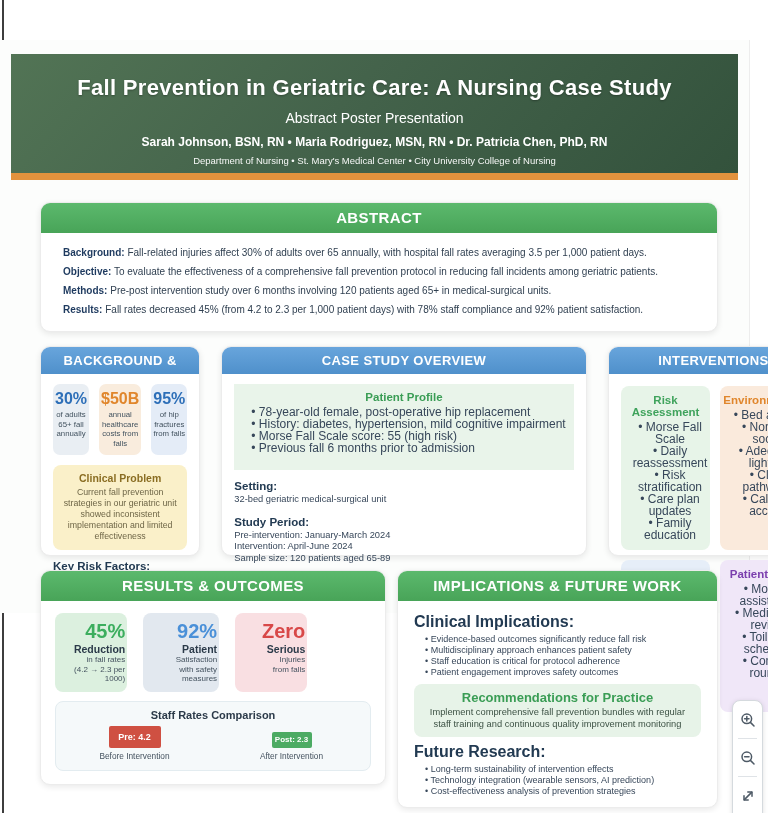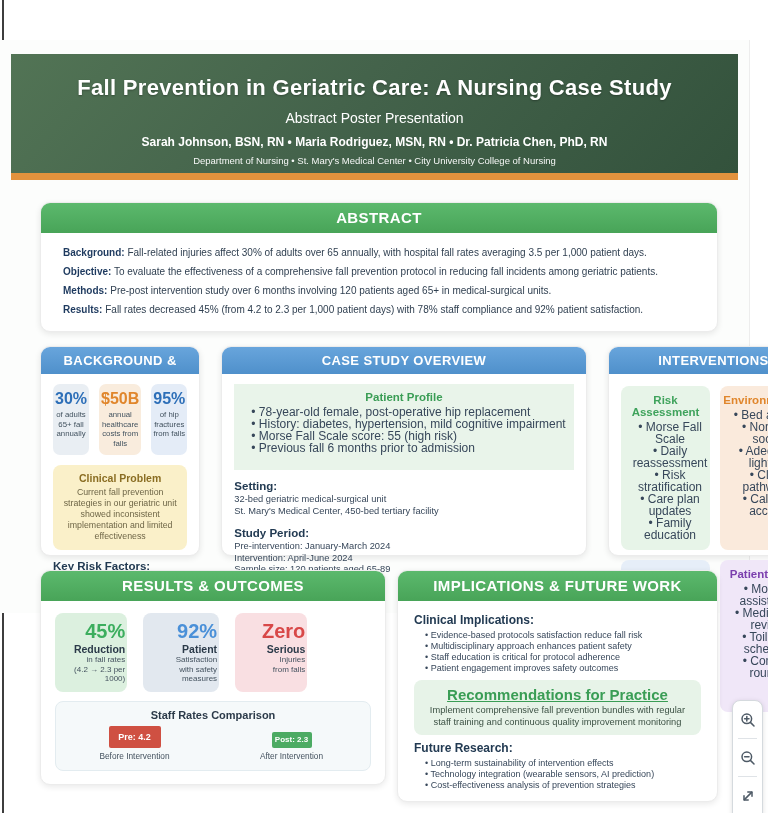--- a/index.html
+++ b/index.html
@@ -73,24 +73,24 @@
   .compare { margin:9px 14px 13px; background:#f5f9fa; border:1px solid #e3ecf0; border-radius:8px; padding:7px 0 9px; }
   .compare .t { text-align:center; font-size:11px; font-weight:bold; color:#2b3a49; }
   .bars { display:flex; margin-top:5px;text-align:center; }
   .bargroup { flex:1; display:flex; flex-direction:column; align-items:center; justify-content:flex-end; }
   .bar { display:flex; align-items:center; justify-content:center; color:#fff; font-weight:bold; border-radius:2px; }
   .bar.pre { width:52px; height:22px; font-size:9px; }
   .bar.post { width:40px; height:16px; font-size:8px; }
   .bcap { font-size:8.3px; color:#44525f; margin-top:3px; }
 
   .imp-body { padding:8px 16px 10px; }
-  .imp-body .subhead { margin-top:4px; font-size:12px; }
+  .imp-body .subhead { margin-top:4px; font-size:16px; }
   .imp-body ul.plain li { font-size:9px; line-height:11px; padding-left:11px; }
   .rec { background:#e7f3e8; border-radius:8px; margin:6px 0 6px; padding:6px 12px 7px; text-align:center; }
-  .rec .t { font-size:15px; font-weight:bold; color:#3a9d55;text-decoration:underline; }
+  .rec .t { font-size:13px; font-weight:bold; color:#3a9d55; }
   .rec .d { font-size:9.3px; line-height:11.5px; color:#3d5245; margin-top:2px; }
 
   
   .zoombar { position:absolute; left:732px; top:700px; width:31px; height:125px; background:#fff;
     border:1px solid #d5dade; border-radius:8px; box-shadow:0 1px 5px rgba(0,0,0,.12); }
   .zbtn { height:37px; display:flex; align-items:center; justify-content:center; cursor:pointer; }
   .zdiv { height:1px; background:#dfe3e7; margin:0 5px; }
   .zbtn svg { stroke:#4e5a66; fill:none; stroke-width:1.5; stroke-linecap:round; stroke-linejoin:round; }
 </style>
 </head>
@@ -159,21 +159,20 @@
             <ul class="plain">
               <li>78-year-old female, post-operative hip replacement</li>
               <li>History: diabetes, hypertension, mild cognitive impairment</li>
               <li>Morse Fall Scale score: 55 (high risk)</li>
               <li>Previous fall 6 months prior to admission</li>
             </ul>
           </div>
           <div class="subhead">Setting:</div>
           <div class="cs-lines">
             <div>32-bed geriatric medical-surgical unit</div>
-            <div>St. Mary's Medical Center, 450-bed tertiary facility</div>
           </div>
           <div class="subhead">Study Period:</div>
           <div class="cs-lines">
             <div>Pre-intervention: January-March 2024</div>
             <div>Intervention: April-June 2024</div>
             <div>Sample size: 120 patients aged 65-89</div>
           </div>
         </div>
       </div>
 
@@ -259,21 +258,21 @@
             </div>
           </div>
         </div>
       </div>
 
       <div class="panel">
         <div class="phead big grad-green">IMPLICATIONS &amp; FUTURE WORK</div>
         <div class="imp-body">
           <div class="subhead">Clinical Implications:</div>
           <ul class="plain">
-            <li>Evidence-based protocols satisfaction reduce fall risk</li>
+            <li>Evidence-based outcomes significantly reduce fall risk</li>
             <li>Multidisciplinary approach enhances patient safety</li>
             <li>Staff education is critical for protocol adherence</li>
             <li>Patient engagement improves safety outcomes</li>
           </ul>
           <div class="rec">
             <div class="t">Recommendations for Practice</div>
             <div class="d">Implement comprehensive fall prevention bundles with regular staff training and continuous quality improvement monitoring</div>
           </div>
           <div class="subhead">Future Research:</div>
           <ul class="plain">

